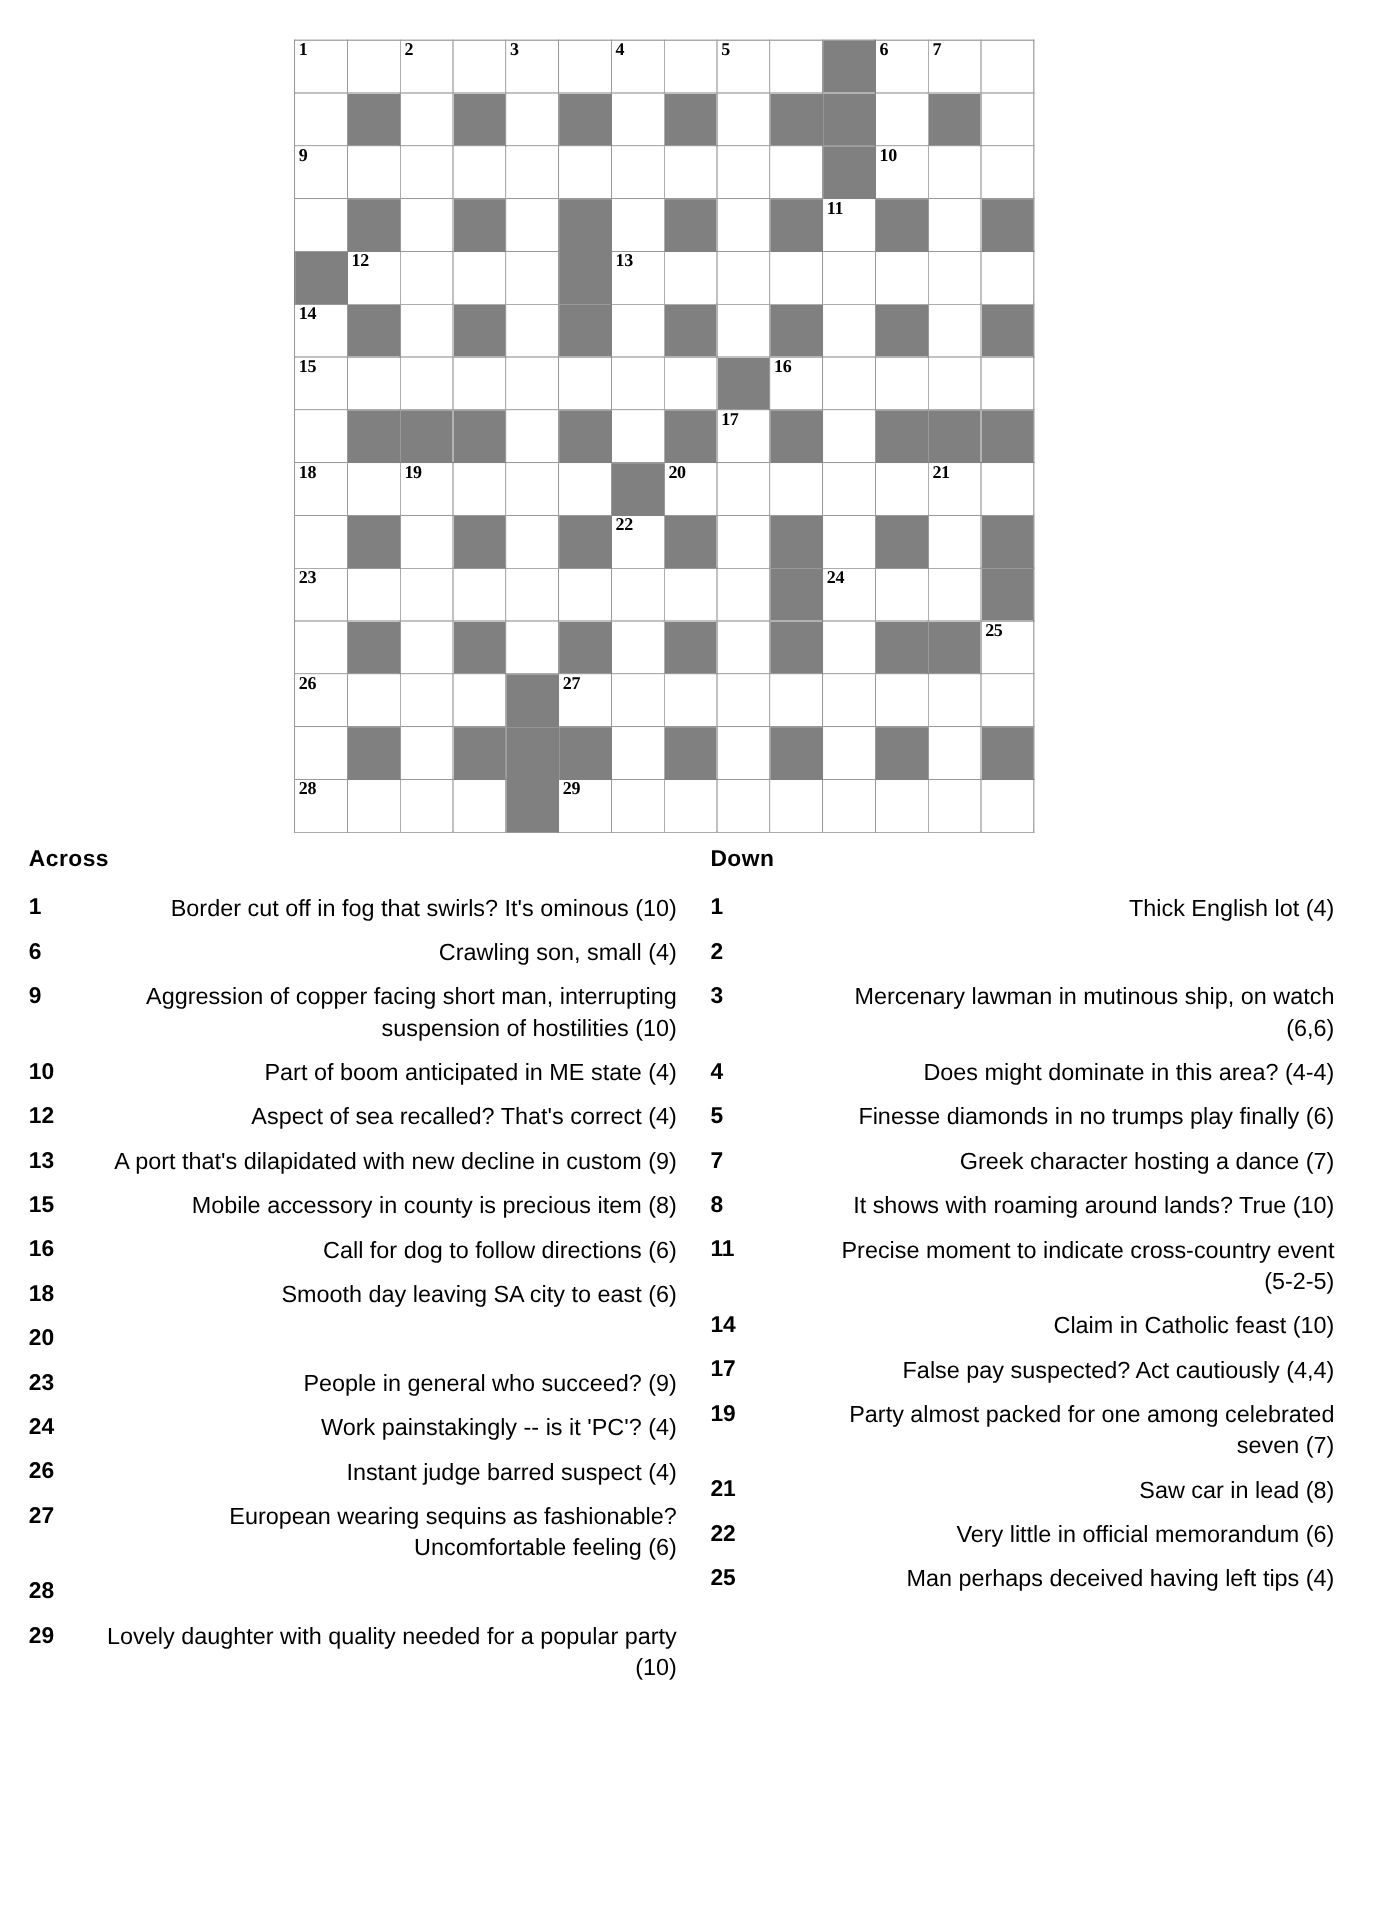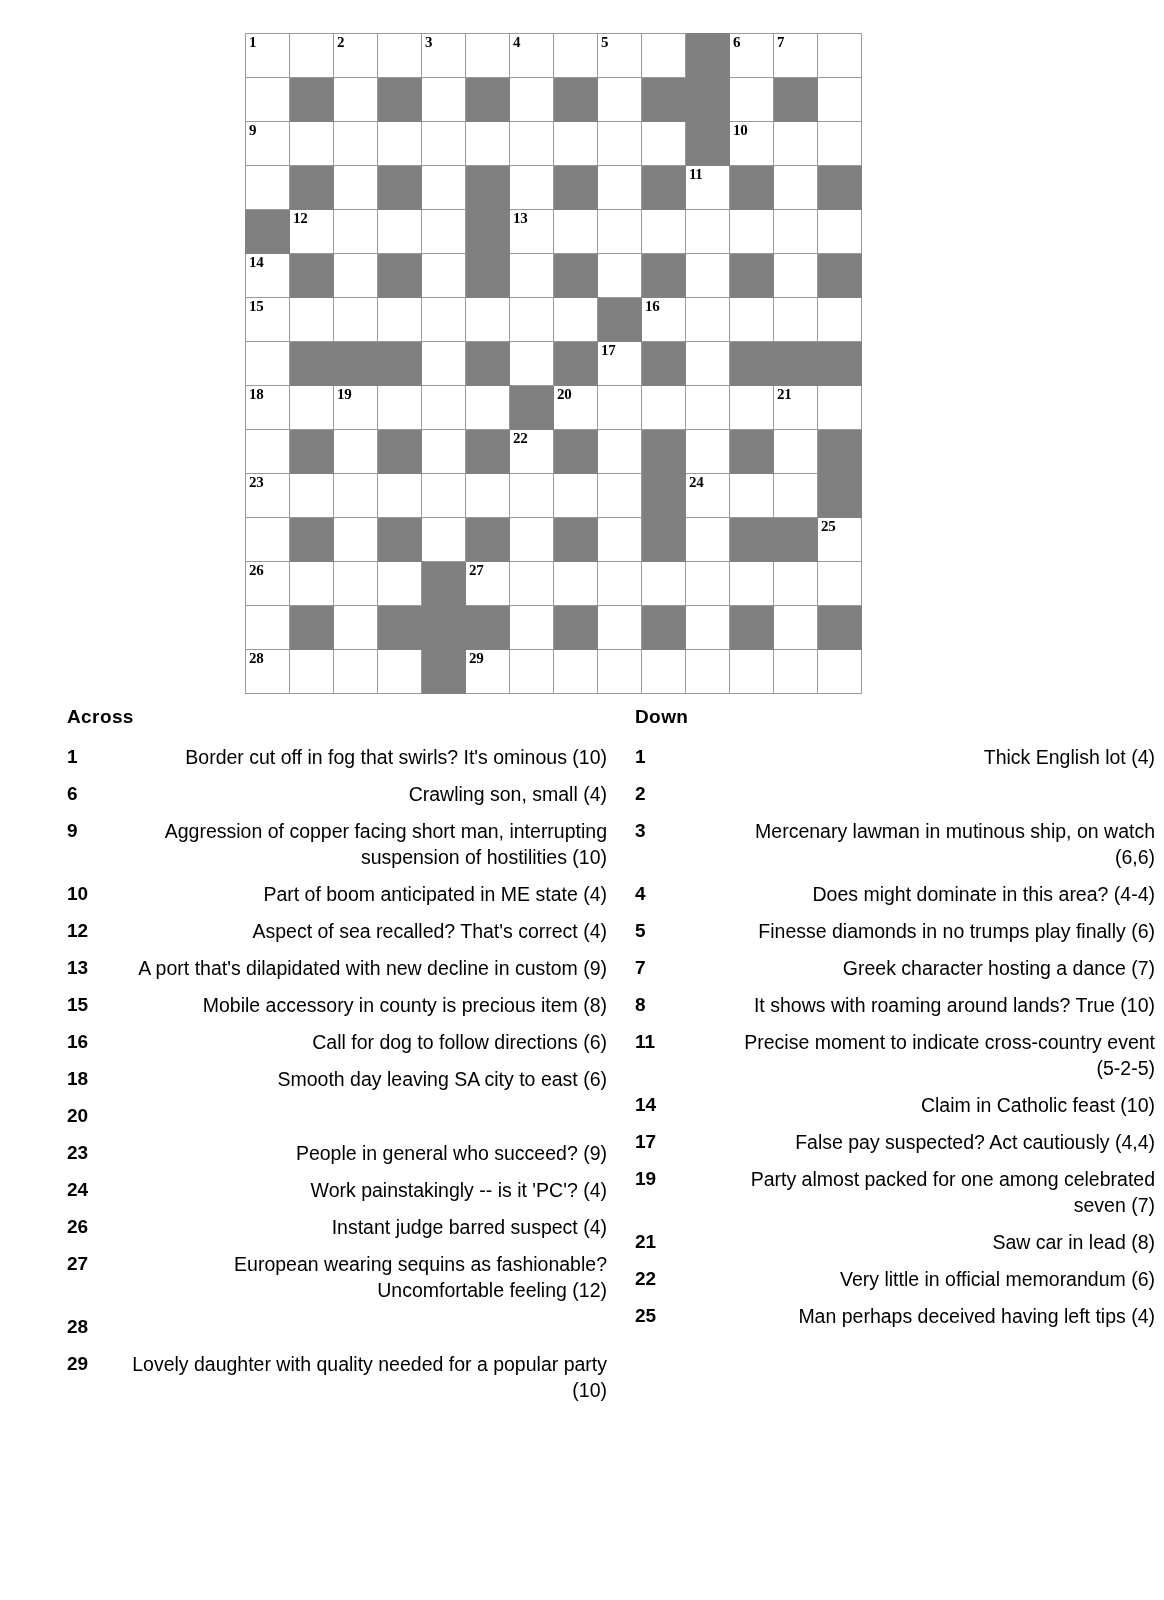--- a/index.html
+++ b/index.html
@@ -56,21 +56,20 @@
   
   #clues {
     position: absolute;
     left: 0px;
     top: 706px;
     width: 1164px;
   }
   .col {
     position: absolute;
     top: 0;
-    margin-left: 43px;
   }
   #across-col { left: 24px;  width: 540px; }
   #down-col   { left: 592px; width: 520px; }
 
   .clue-heading {
     font-size: 19px;
     font-weight: 700;
     letter-spacing: 0.4px;
     margin: 0 0 16px 0;
     line-height: 22px;
@@ -457,21 +456,21 @@
         <li>
           <span class="cnum">24</span>
           <span class="ctext">Work painstakingly -- is it 'PC'? (4)</span>
         </li>
         <li>
           <span class="cnum">26</span>
           <span class="ctext">Instant judge barred suspect (4)</span>
         </li>
         <li>
           <span class="cnum">27</span>
-          <span class="ctext">European wearing sequins as fashionable? Uncomfortable feeling (12)</span>
+          <span class="ctext">European wearing sequins as fashionable? Uncomfortable feeling (6)</span>
         </li>
         <li>
           <span class="cnum">28</span>
         </li>
         <li>
           <span class="cnum">29</span>
           <span class="ctext">Lovely daughter with quality needed for a popular party (10)</span>
         </li>
       </ul>
   </div>

